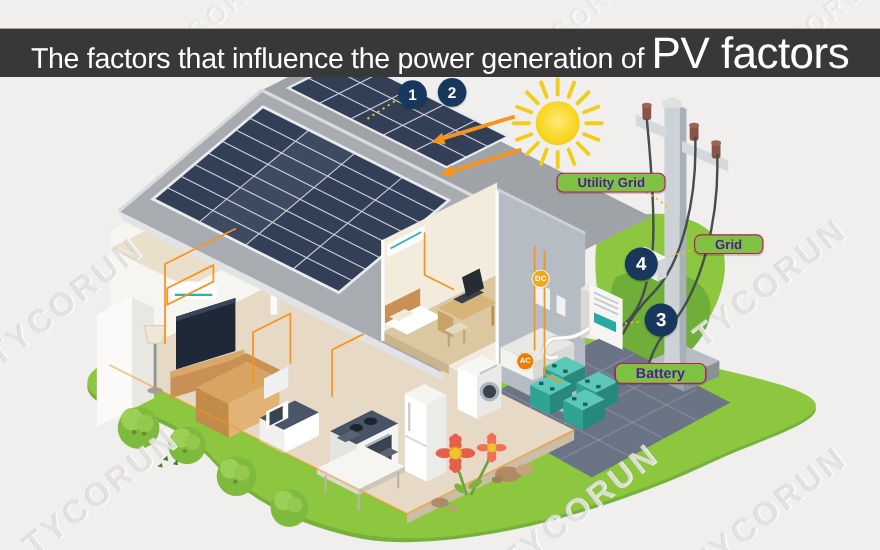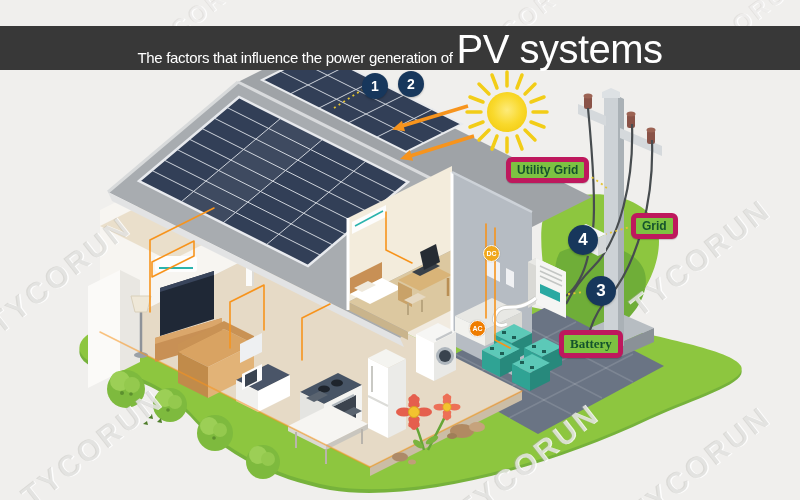--- a/index.html
+++ b/index.html
@@ -8,33 +8,33 @@
   .stage{position:absolute;inset:0;width:800px;height:500px;}
   svg.scene{position:absolute;left:0;top:0;z-index:1;}
   
   .wm{position:absolute;z-index:2;font-weight:bold;font-size:30px;letter-spacing:3px;
       color:rgba(170,168,162,0.30);text-shadow:1px 1px 0 rgba(255,255,255,0.85);
       transform:translate(-50%,-50%) rotate(-38deg);white-space:nowrap;pointer-events:none;}
   .wm.small{font-size:24px;color:rgba(170,168,162,0.18);}
   
   .banner{position:absolute;left:0;right:0;top:26px;height:44px;background:#383838;
       z-index:5;color:#fff;text-align:center;white-space:nowrap;line-height:46px;}
-  .banner .prefix{font-size:15px;letter-spacing:-0.3px;}
+  .banner .prefix{font-size:26px;letter-spacing:-0.3px;}
   .banner .highlight{font-size:40px;letter-spacing:-0.5px;}
   
   .marker{position:absolute;z-index:6;background:#17375c;border-radius:50%;
       color:#fff;font-weight:bold;display:flex;align-items:center;justify-content:center;
       box-shadow:0 1px 2px rgba(0,0,0,0.25);}
   .marker.sm{width:26px;height:26px;font-size:14px;}
   .marker.lg{width:30px;height:30px;font-size:17px;}
   
-  .pill{position:absolute;z-index:4;background:#7dc242;border:5px solid #be185d;
-      border-radius:6px;padding:1px 6px;font-size:12px;font-weight:bold;color:#14532d;
+  .pill{position:absolute;z-index:4;background:#7dc242;border:1px solid #be185d;
+      border-radius:6px;padding:1px 18px;font-size:12px;font-weight:bold;color:#4c1d95;
       box-shadow:0 1px 1px rgba(0,0,0,0.18);white-space:nowrap;}
-  .pill.big{font-size:13px;font-family:Liberation Serif, serif;}
+  .pill.big{font-size:13px;}
   
   .badge{position:absolute;z-index:4;width:15px;height:15px;border-radius:50%;
       color:#fff;font-size:7px;font-weight:bold;text-align:center;line-height:15px;
       border:1px solid #ffffff;box-shadow:0 0 1px rgba(0,0,0,0.3);}
   .badge.dc{background:#f0a81e;}
   .badge.ac{background:#ef7d00;}
 </style>
 </head>
 <body>
 
@@ -418,21 +418,21 @@
 <div class="wm" style="left:60px;top:275px;">TYCORUN</div>
 <div class="wm" style="left:92px;top:448px;">TYCORUN</div>
 <div class="wm" style="left:528px;top:462px;">TYCORUN</div>
 <div class="wm" style="left:700px;top:465px;">TYCORUN</div>
 <div class="wm" style="left:700px;top:258px;">TYCORUN</div>
 <div class="wm small" style="left:200px;top:12px;">TYCORUN</div>
 <div class="wm small" style="left:530px;top:14px;">TYCORUN</div>
 <div class="wm small" style="left:745px;top:20px;">TYCORUN</div>
 
 <div class="banner">
-  <span class="prefix">The factors that influence the power generation of </span><span class="highlight">PV systems</span>
+  <span class="prefix">The factors that influence the power generation of </span><span class="highlight">PV factors</span>
 </div>
 
 <div class="marker sm" style="left:362px;top:73px;">1</div>
 <div class="marker sm" style="left:398px;top:71px;">2</div>
 <div class="marker lg" style="left:586px;top:276px;">3</div>
 <div class="marker lg" style="left:568px;top:225px;">4</div>
 
 <div class="pill" style="left:506px;top:157px;">Utility Grid</div>
 <div class="pill" style="left:631px;top:213px;">Grid</div>
 <div class="pill big" style="left:559px;top:330px;">Battery</div>

